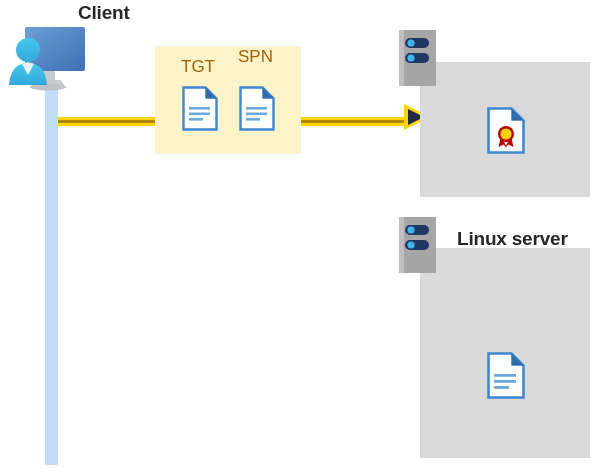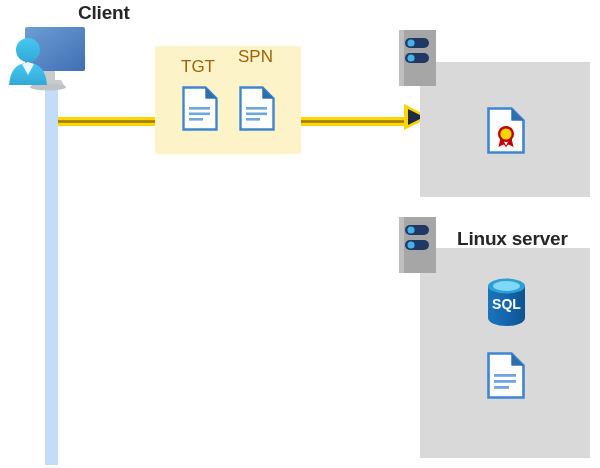--- a/index.html
+++ b/index.html
@@ -284,35 +284,20 @@
       <rect x="0" y="0" width="5" height="56" fill="#bfbfbf"></rect>
       <rect x="6" y="8" width="24" height="10" rx="5" fill="#1f3864"></rect>
       <circle cx="12" cy="13" r="3.6" fill="#44b4e8"></circle>
       <rect x="6" y="23" width="24" height="10" rx="5" fill="#1f3864"></rect>
       <circle cx="12" cy="28" r="3.6" fill="#44b4e8"></circle>
     </svg>
   </div>
 
   <div class="label-bold" id="lin-title">Linux server</div>
 
-  <div id="sql-icon">
-    <svg viewBox="0 0 41 48" width="41" height="48" xmlns="http://www.w3.org/2000/svg">
-      <defs>
-        <linearGradient id="sqlBody" x1="0" y1="0" x2="1" y2="0">
-          <stop offset="0%" stop-color="#1a74bb"></stop>
-          <stop offset="55%" stop-color="#1464ab"></stop>
-          <stop offset="100%" stop-color="#0d5490"></stop>
-        </linearGradient>
-      </defs>
-      <path d="M2 8 h37 v32 a18.5 8 0 0 1 -37 0 z" fill="url(#sqlBody)"></path>
-      <ellipse cx="20.5" cy="8" rx="18.5" ry="7.5" fill="#2e9fd4"></ellipse>
-      <ellipse cx="20.5" cy="8" rx="13.5" ry="5" fill="#7fd8f5"></ellipse>
-      <text x="20.5" y="31" text-anchor="middle" font-family="'Liberation Sans', sans-serif" font-size="14" font-weight="bold" fill="#ffffff">SQL</text>
-    </svg>
-  </div>
 
   <div id="doc-icon-keytab">
     <svg viewBox="0 0 38 47" width="38" height="47" xmlns="http://www.w3.org/2000/svg">
       <path d="M1.5 1.5 h23 l12 12 v32 h-35 z" fill="#ffffff" stroke="#3f86d1" stroke-width="2.6"></path>
       <path d="M24.5 1.5 v12 h12 z" fill="#3f86d1"></path>
       <path d="M24.5 1.5 l12 12 h-12 z" fill="#2f6ead"></path>
       <rect x="7" y="22" width="22" height="2.8" fill="#6ea7dd"></rect>
       <rect x="7" y="28" width="22" height="2.8" fill="#6ea7dd"></rect>
       <rect x="7" y="34" width="15" height="2.8" fill="#6ea7dd"></rect>
     </svg>

